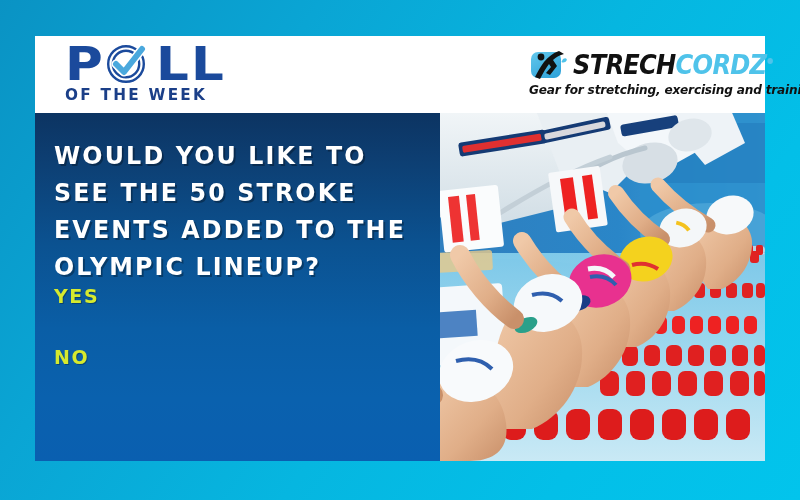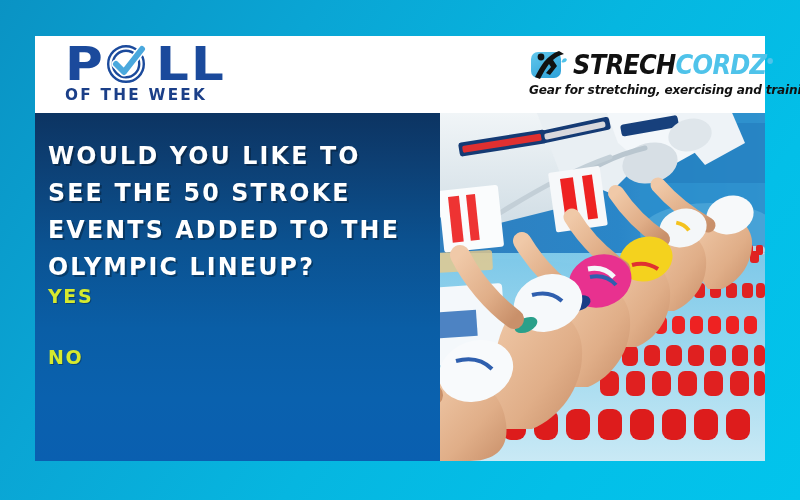--- a/index.html
+++ b/index.html
@@ -129,21 +129,21 @@
     position:absolute; left:0; top:77px;
     width:730px; height:348px;
     display:flex;
   }
 
   
   .panel{
     position:relative;
     width:405px; height:348px;
     background:linear-gradient(180deg,#0c3462 0%,#0d3f73 14%,#0b5291 38%,#0a5ea6 62%,#0a61ae 82%,#0a5fb0 100%);
-    padding:24px 18px 0 13px;
+    padding:24px 18px 0 19px;
   }
   .question{
     font-family:"DejaVu Sans", sans-serif;
     font-weight:bold;
     font-size:24.5px;
     line-height:37px;
     letter-spacing:2.2px;
     color:#ffffff;
     text-shadow:2px 2px 0 rgba(0,0,0,0.30);
     transform:scaleX(0.97);

